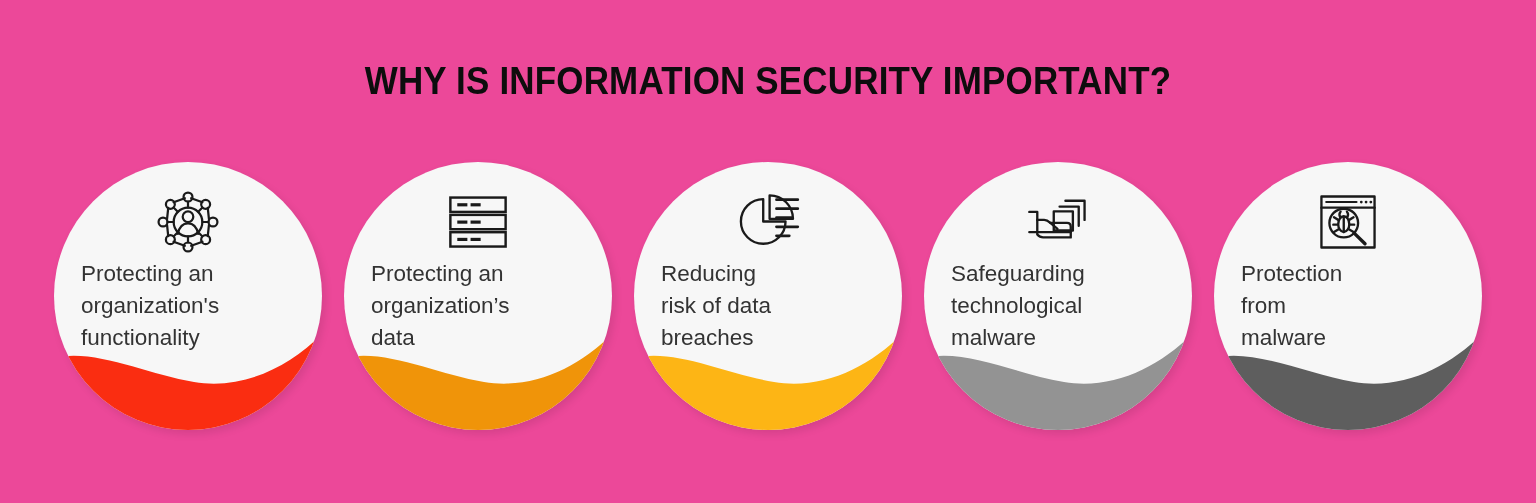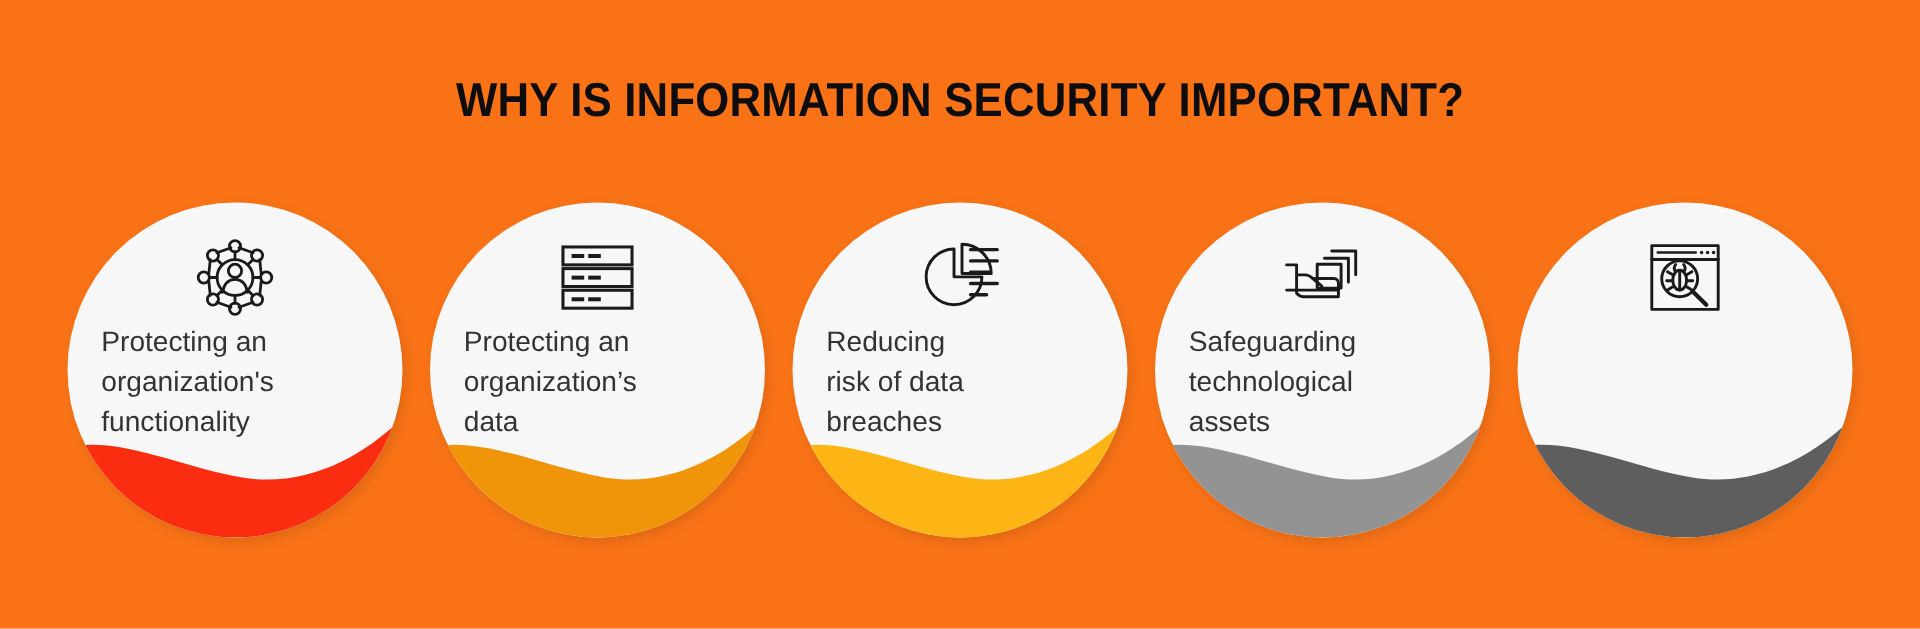--- a/index.html
+++ b/index.html
@@ -10,21 +10,21 @@
     height: 503px;
     background: #ffffff;
     font-family: "Liberation Sans", sans-serif;
     overflow: hidden;
   }
 
   .poster {
     position: relative;
     width: 1536px;
     height: 503px;
-    background: #f97316;
+    background: #ec4899;
   }
 
   
   .title {
     position: absolute;
     top: 60px;
     left: 0;
     width: 1536px;
     text-align: center;
     font-family: "Liberation Sans", sans-serif;
@@ -226,21 +226,21 @@
           <rect x="28" y="22" width="18" height="18"></rect>
           <path d="M5 22.5 L12.5 22.5 L12.5 41.5 L5 41.5"></path>
           <path d="M12.5 30 L19 30 C21.5 30 23 31.2 24.8 32.8 L31.5 38.5"></path>
           <path d="M12.5 41.5 L44 41.5 L44 46.5 L18 46.5 C15.8 46.5 14 45.5 12.5 43.8 Z"></path>
           <path d="M24.8 32.8 L40.5 32.8 C42.8 32.8 44 34.5 44 36.5 L44 41.5"></path>
         </svg>
       </div>
 
       <div class="label">Safeguarding
 technological
-assets</div>
+malware</div>
     </div>
 
     <div class="card">
       <div class="disc">
         <svg class="wave" viewBox="0 0 268 268" preserveAspectRatio="none">
           <path d="M0,196 C40,186 92,212 140,220 C188,228 234,206 268,172 L268,268 L0,268 Z" fill="#5e5e5e"></path>
         </svg>
       </div>
 
       <div class="icon-wrap">
@@ -259,16 +259,19 @@
           <line x1="22.8" y1="30" x2="18.8" y2="27.6"></line>
           <line x1="33.2" y1="30" x2="37.2" y2="27.6"></line>
           <line x1="22.5" y1="34.5" x2="18.2" y2="34.5"></line>
           <line x1="33.5" y1="34.5" x2="37.8" y2="34.5"></line>
           <line x1="22.8" y1="39" x2="18.8" y2="41.4"></line>
           <line x1="33.2" y1="39" x2="37.2" y2="41.4"></line>
           <line x1="28" y1="27.2" x2="28" y2="41.4"></line>
         </svg>
       </div>
 
+      <div class="label">Protection
+from
+malware</div>
     </div>
 
   </div>
 </div>
 
 </body></html>

